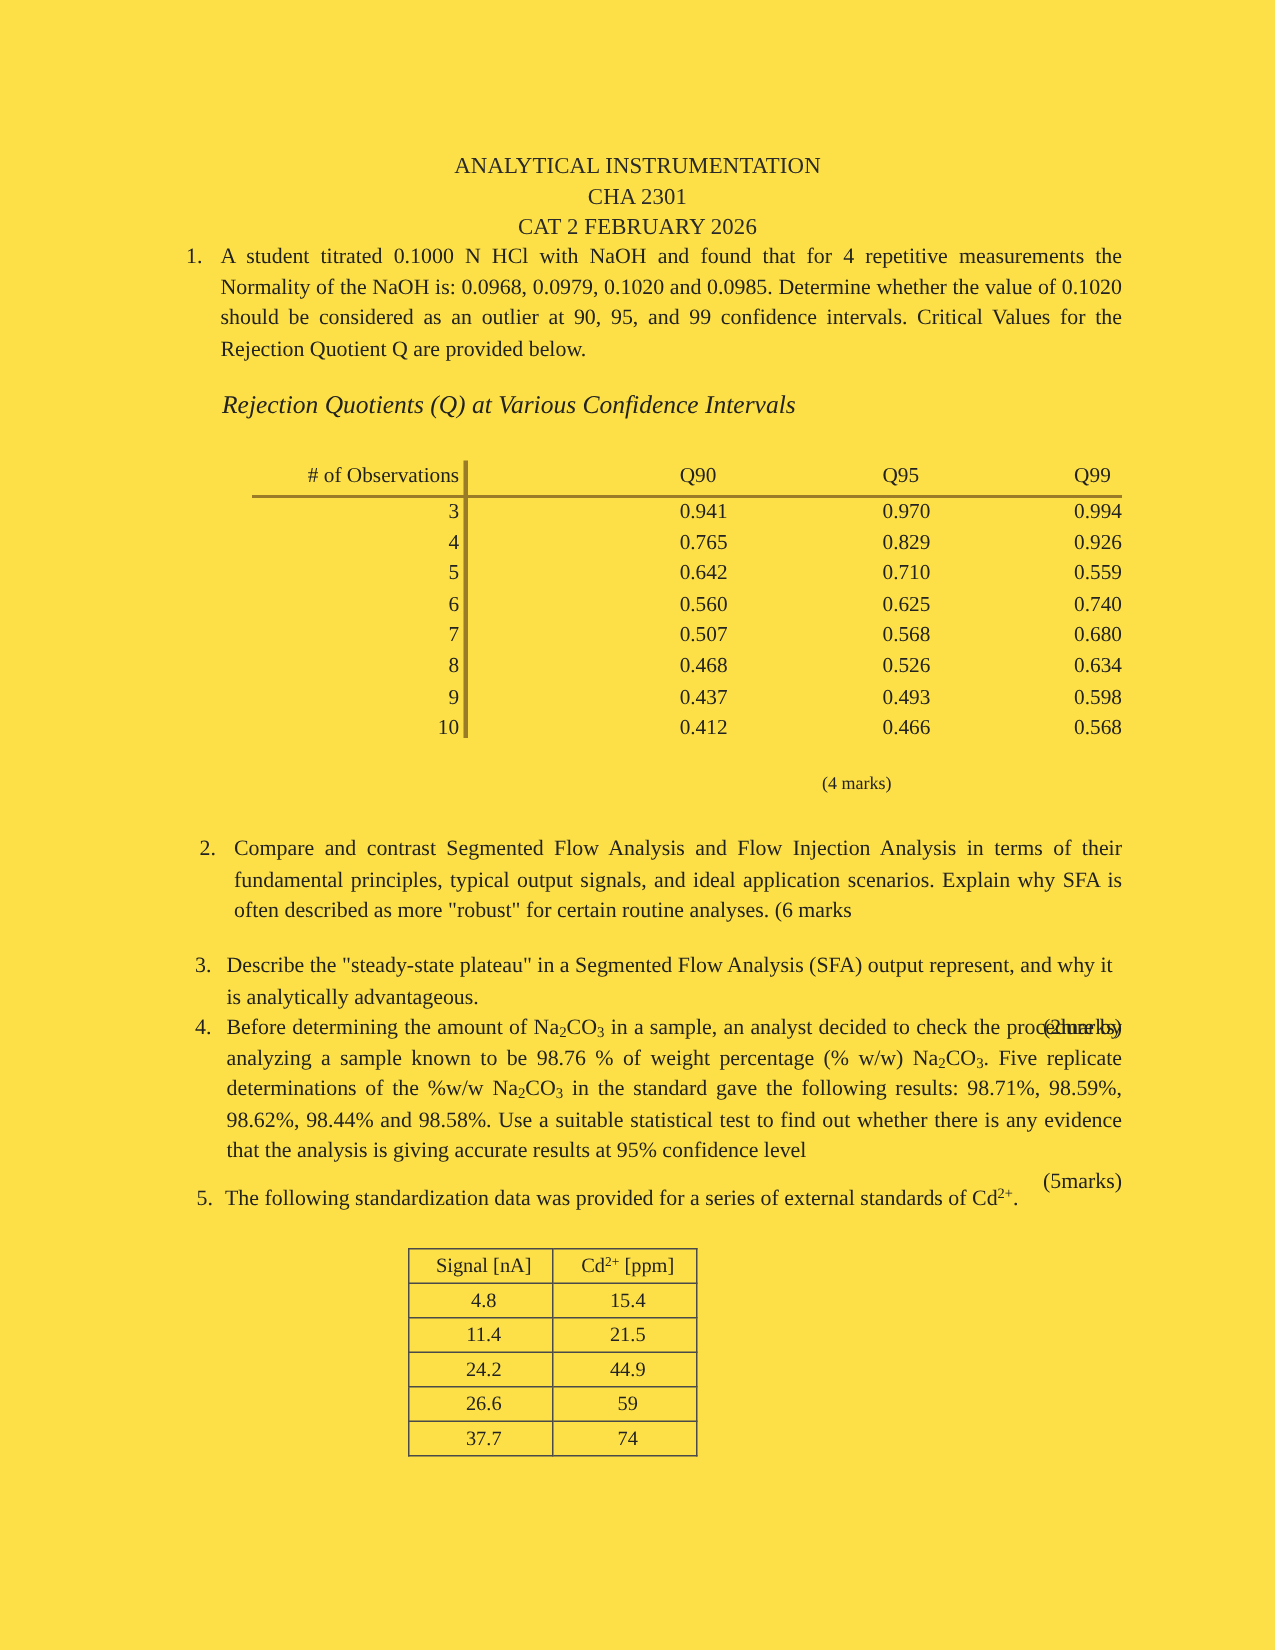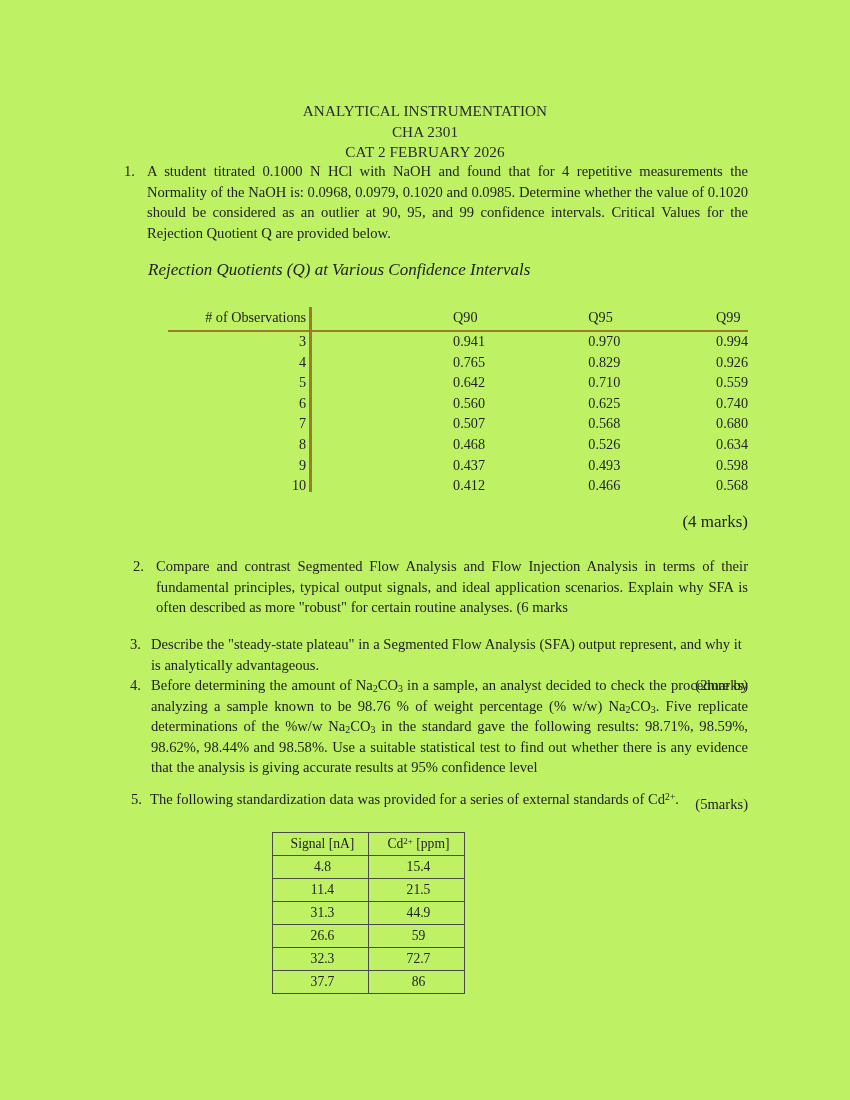--- a/index.html
+++ b/index.html
@@ -12,21 +12,21 @@
     width: 850px;
     height: 1100px;
     position: relative;
     font-family: "Liberation Serif", "DejaVu Serif", serif;
     color: #1a1a1a;
     overflow: hidden;
   }
   .page {
     position: absolute;
     inset: 0;
-    background: #bef264;
+    background: #fde047;
   }
 
   
   .doc-header {
     position: absolute;
     left: 0;
     right: 0;
     top: 101px;
     text-align: center;
   }
@@ -116,42 +116,42 @@
   .q-table th.c0, .q-table td.c0 { width: 146px; padding-left: 4px; text-align: right; }
   .q-table th.c1, .q-table td.c1 { width: 156px; padding-left: 147px; }
   .q-table th.c2, .q-table td.c2 { width: 147px; padding-left: 0px; }
   .q-table th.c3, .q-table td.c3 { padding-left: 0px; }
   .q-table thead tr { height: 22px; }
   .q-table tbody tr:first-child td { padding-top: 2px; }
 
   
   .marks {
     position: absolute;
-    font-size: 17px;
+    font-size: 12px;
     line-height: 20.6px;
     color: #222;
-    text-align: right;
+    text-align: left;
   }
   #marks4 { left: 548px; top: 512px; width: 200px; }
 
   
   #q2 { left: 133px; width: 615px; top: 556px; }
   #q2 .q-num { width: 23px; }
 
   
   #q3 { left: 130px; width: 618px; top: 634px; }
   #q3 .q-num { width: 21px; }
   #q3 .tail { display: block; position: relative; }
   #q3 .tail .rt { position: absolute; right: 0; top: 0; }
 
   
   #q4 { left: 130px; width: 618px; top: 675px; }
   #q4 .q-num { width: 21px; }
   #q4 .tail { display: block; position: relative; }
-  #q4 .tail .rt { position: absolute; right: 0; top: 16px; }
+  #q4 .tail .rt { position: absolute; right: 0; top: 0; }
 
   
   #q5 { left: 131px; width: 617px; top: 789px; }
   #q5 .q-num { width: 19px; }
 
   
   .cal-table {
     position: absolute;
     left: 272px;
     top: 832px;
@@ -299,31 +299,27 @@
     <tbody>
       <tr>
         <td>4.8</td>
         <td>15.4</td>
       </tr>
       <tr>
         <td>11.4</td>
         <td>21.5</td>
       </tr>
       <tr>
-        <td>31.3</td>
+        <td>24.2</td>
         <td>44.9</td>
       </tr>
       <tr>
         <td>26.6</td>
         <td>59</td>
       </tr>
       <tr>
-        <td>32.3</td>
-        <td>72.7</td>
-      </tr>
-      <tr>
         <td>37.7</td>
-        <td>86</td>
+        <td>74</td>
       </tr>
     </tbody>
   </table>
 
 </div>
 
 </body></html>

